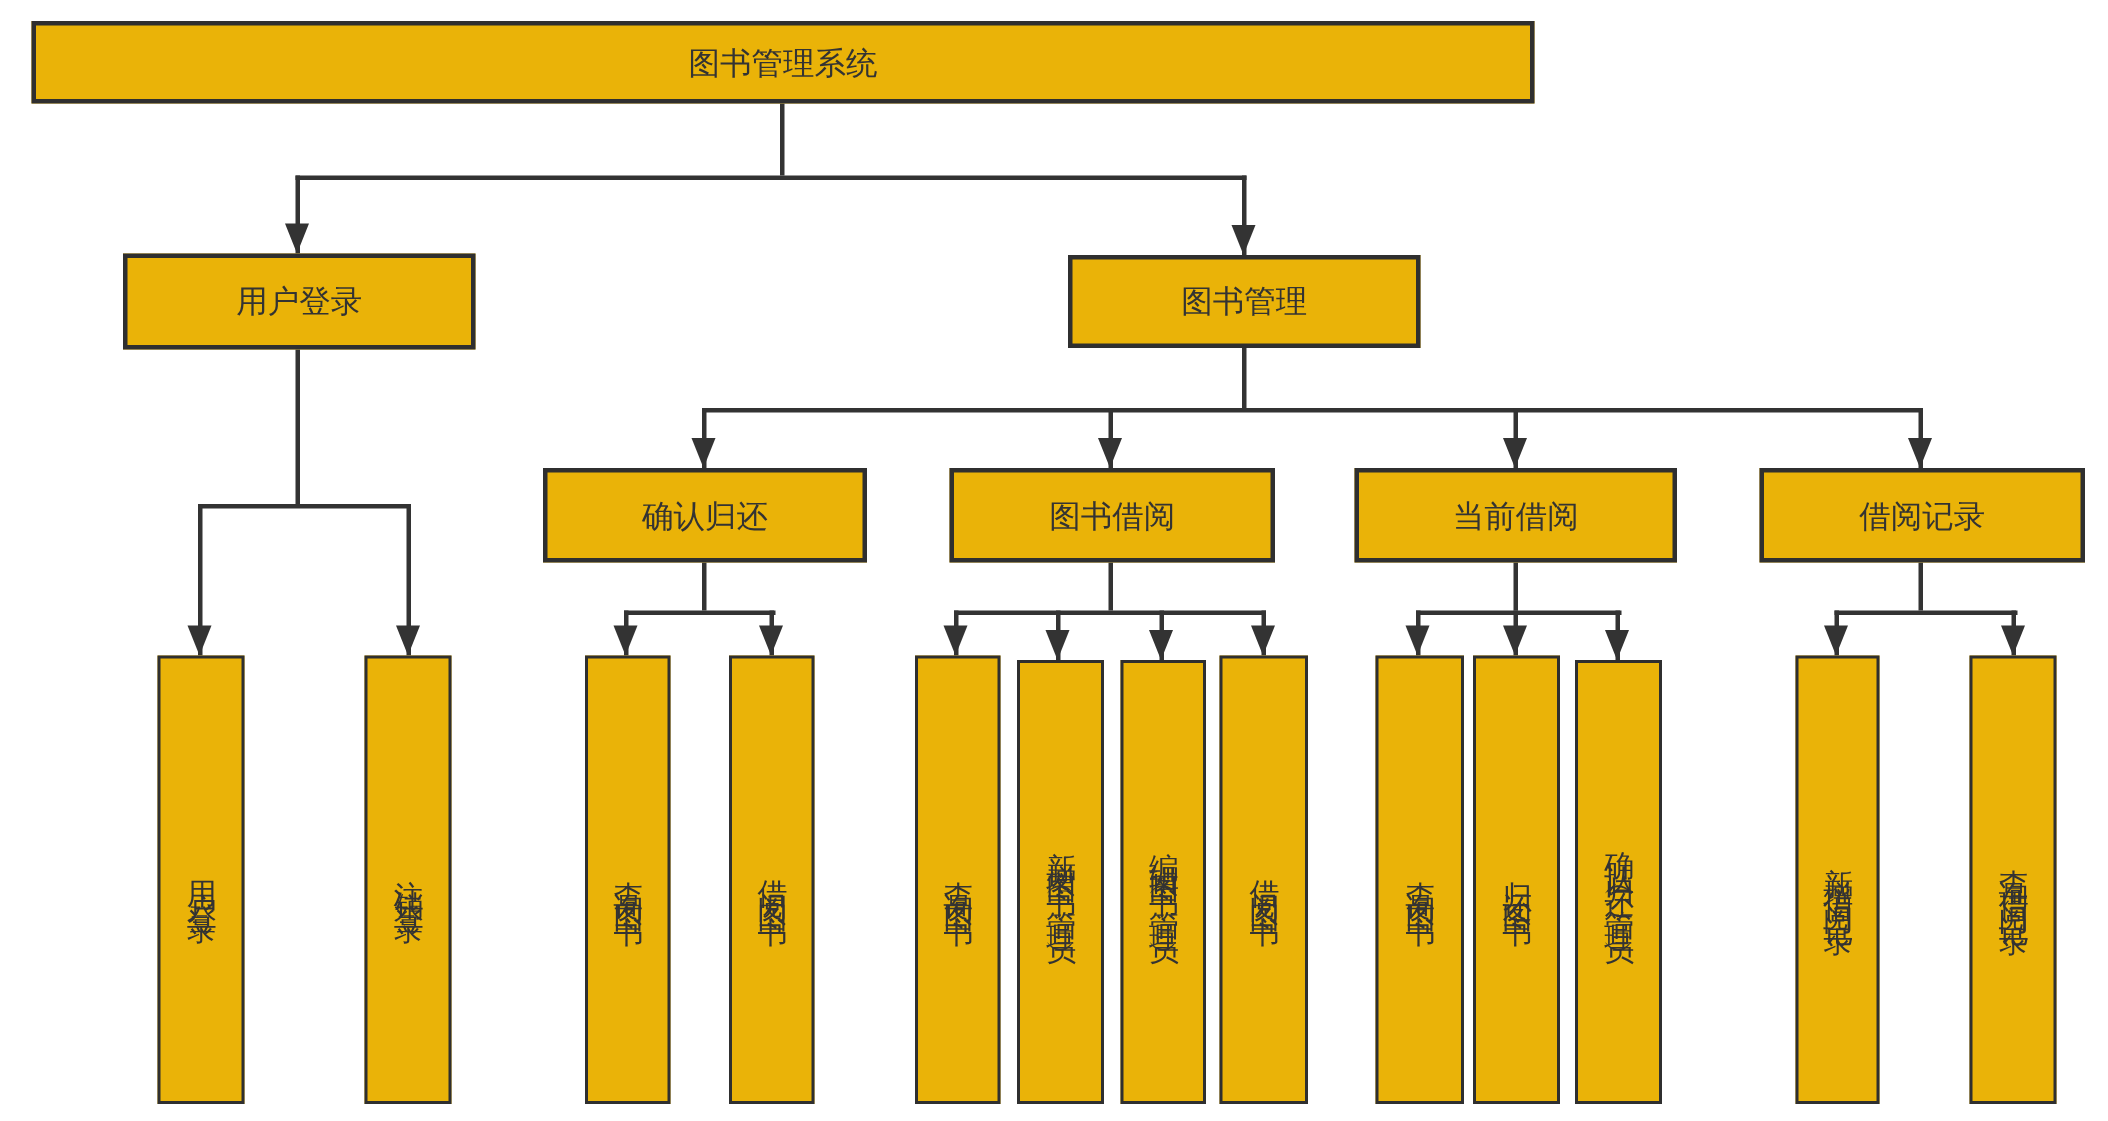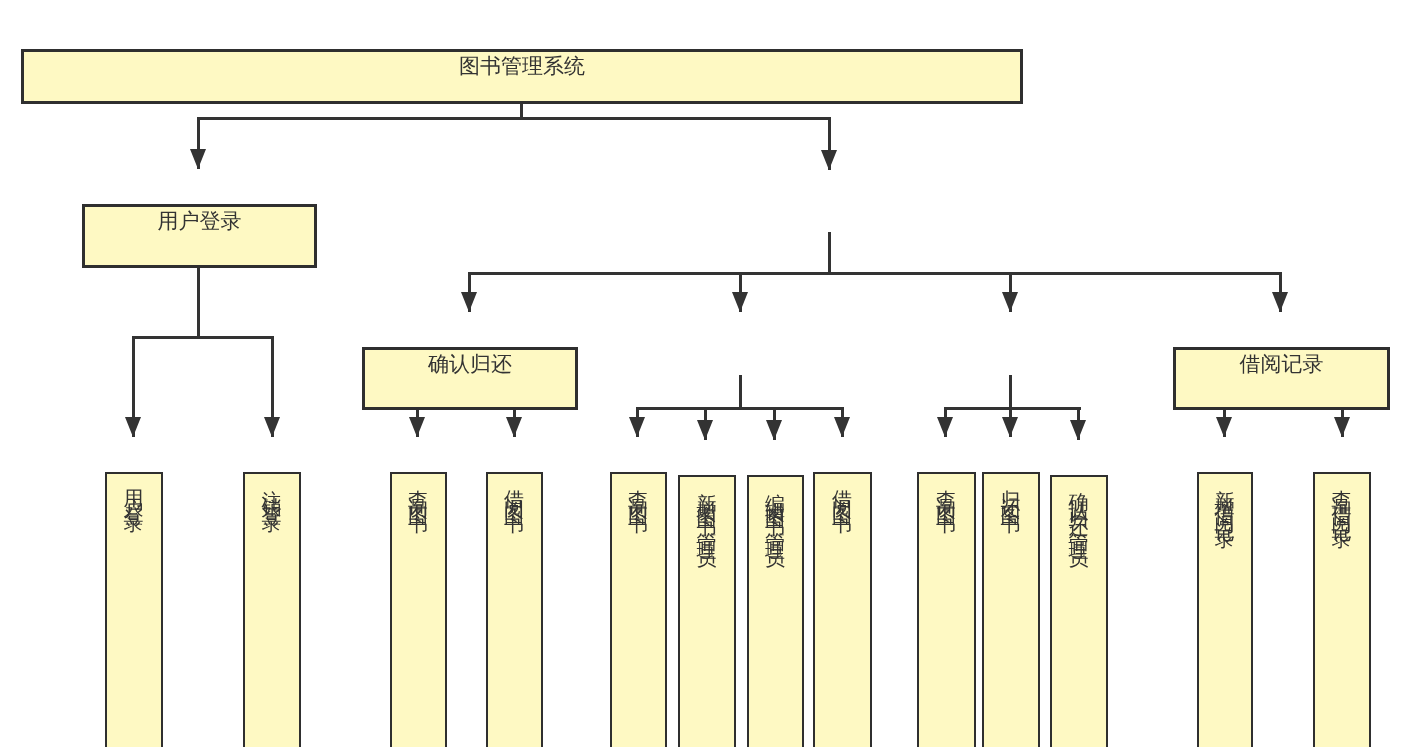--- a/index.html
+++ b/index.html
@@ -1,24 +1,24 @@
 <!DOCTYPE html>
 <html><head>
 <meta charset="utf-8">
 <style>
   html,body{margin:0;padding:0;background:#fff;}
   .canvas{
     position:relative;width:1405px;height:747px;background:#ffffff;overflow:hidden;
     font-family:"Liberation Sans", sans-serif;color:#333;
   }
   .box{
-    position:absolute;box-sizing:border-box;background:#fef9c3;
+    position:absolute;box-sizing:border-box;background:#eab308;
     border:3px solid #2f2f2f;
-    display:flex;justify-content:center;
-    font-size:21px;color:#333;z-index:2;margin-top:35px;
+    display:flex;align-items:center;justify-content:center;
+    font-size:21px;color:#333;z-index:2;
   }
   .leaf{border-width:2px;}
   .leaf .vtext{
     writing-mode:vertical-rl;text-orientation:mixed;
     font-size:20px;letter-spacing:8px;line-height:1;color:#333;
   }
   .vline{position:absolute;width:3px;background:#333;z-index:1;}
   .hline{position:absolute;height:3px;background:#333;z-index:1;}
   .arrow{
     position:absolute;width:0;height:0;z-index:1;
@@ -37,23 +37,32 @@
 <div class="canvas">
 
   <div class="box" style="left:21px;top:14px;width:1002px;height:55px">
     <span>图书管理系统</span>
   </div>
 
   <div class="box" style="left:82px;top:169px;width:235px;height:64px">
     <span>用户登录</span>
   </div>
 
+  <div class="box" style="left:712px;top:170px;width:235px;height:62px">
+    <span>图书管理</span>
+  </div>
 
   <div class="box" style="left:362px;top:312px;width:216px;height:63px">
     <span>确认归还</span>
+  </div>
+  <div class="box" style="left:633px;top:312px;width:217px;height:63px">
+    <span>图书借阅</span>
+  </div>
+  <div class="box" style="left:903px;top:312px;width:215px;height:63px">
+    <span>当前借阅</span>
   </div>
   <div class="box" style="left:1173px;top:312px;width:217px;height:63px">
     <span>借阅记录</span>
   </div>
 
   <div class="box leaf" style="left:105px;top:437px;width:58px;height:299px">
     <span class="vtext">用户登录</span>
   </div>
   <div class="box leaf" style="left:243px;top:437px;width:58px;height:299px">
     <span class="vtext">注销登录</span>

